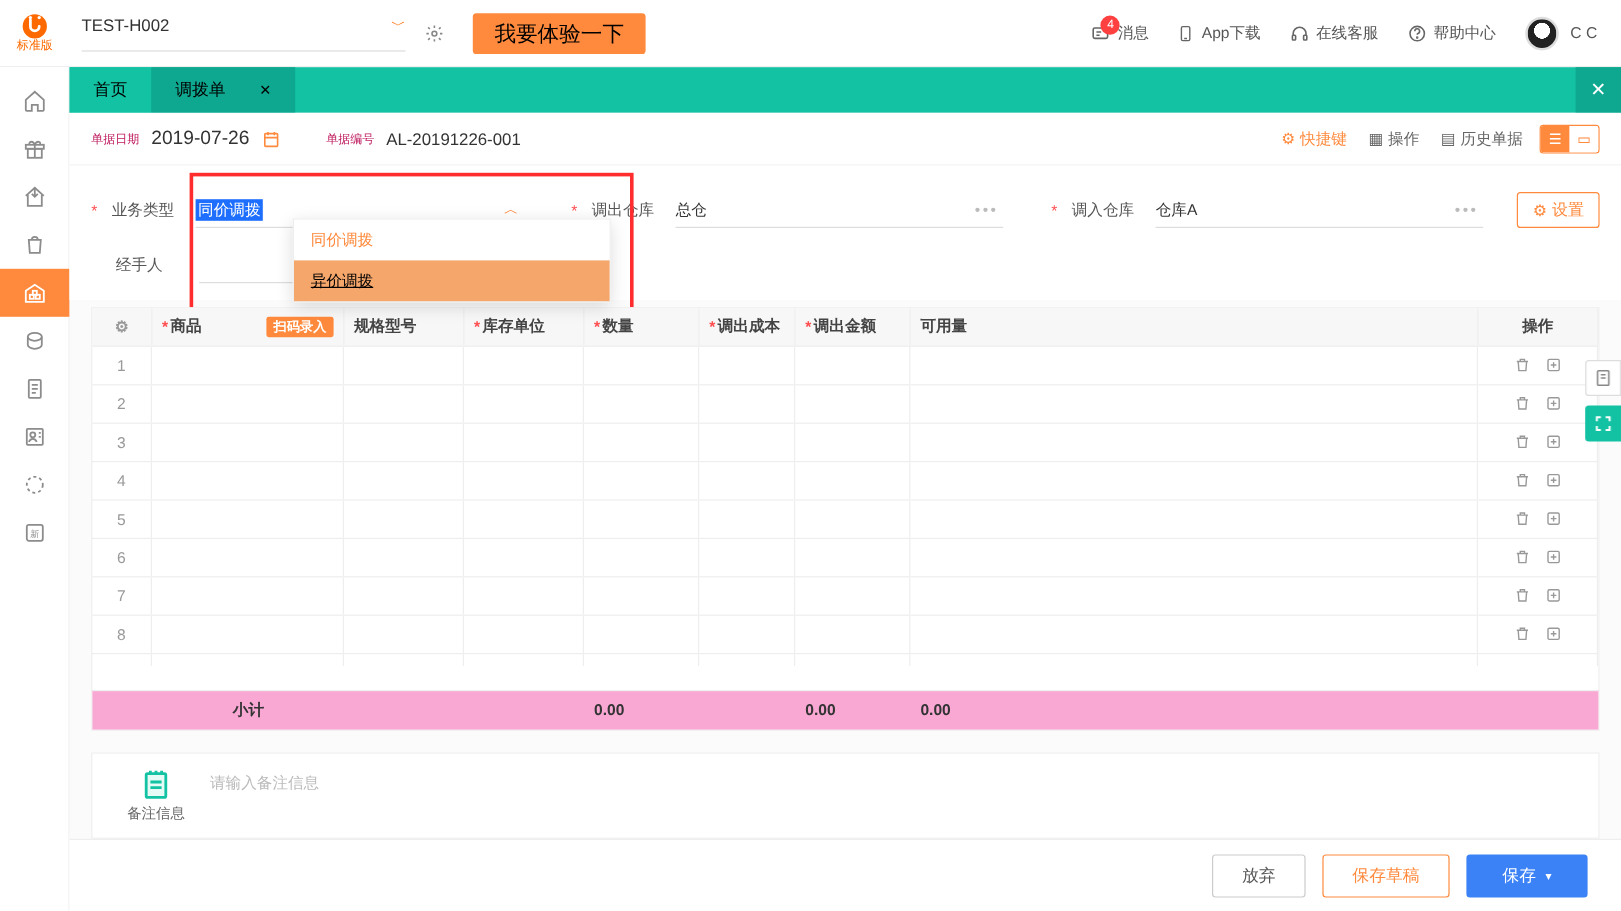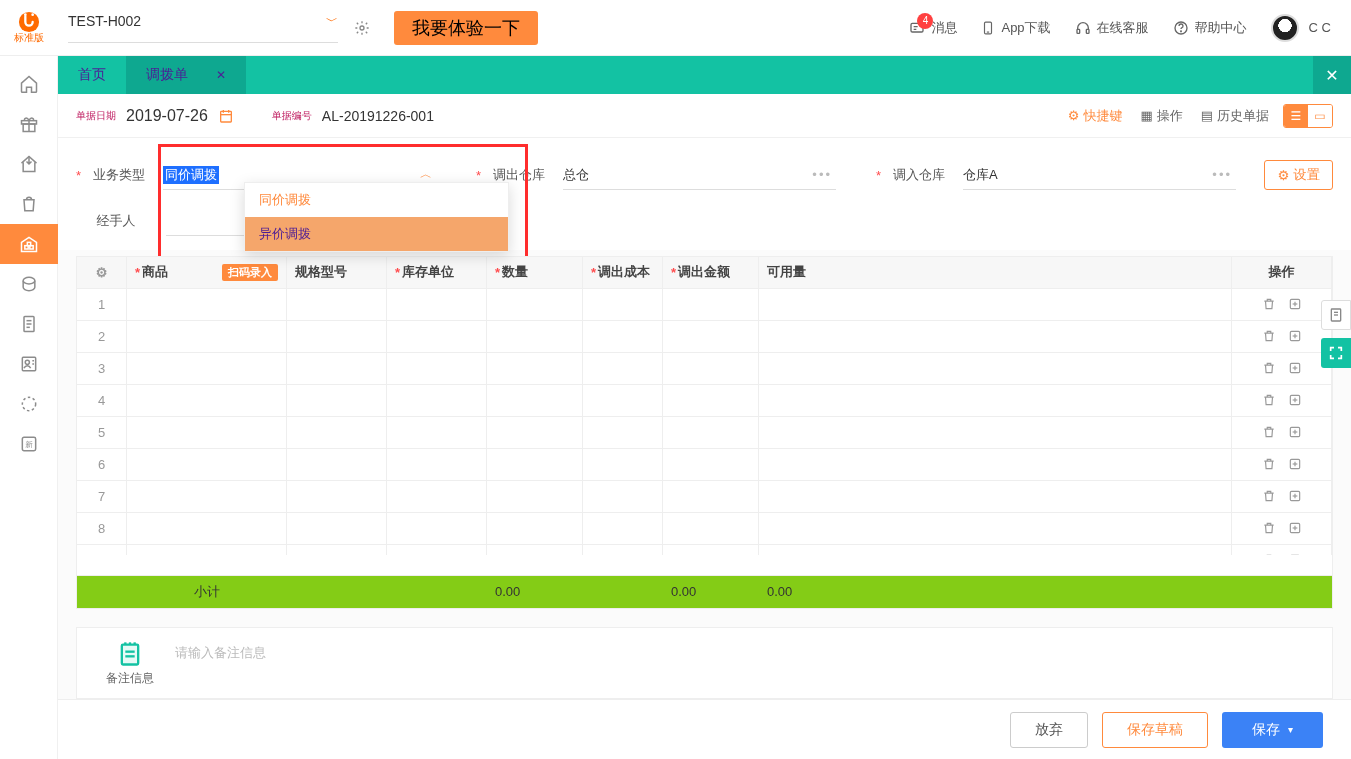--- a/index.html
+++ b/index.html
@@ -24,21 +24,21 @@
   
   
   .layout{display:flex;height:703px;}
   .sidebar{width:58px;background:#fff;border-right:1px solid #f0f0f0;display:flex;flex-direction:column;align-items:center;padding-top:8px;}
   .side-ico{width:58px;height:40px;display:flex;align-items:center;justify-content:center;color:#8c8c8c;cursor:pointer;}
   .side-ico.active{background:#ff8a3d;color:#fff;}
   
   
   .main{flex:1;display:flex;flex-direction:column;background:#fbfbfb;position:relative;}
   .tabs-row{height:38px;background:#13c2a3;display:flex;align-items:center;}
-  .tab{height:38px;padding:0 20px;display:flex;align-items:center;color:#4c1d95;font-size:14px;cursor:pointer;}
+  .tab{height:38px;padding:0 20px;display:flex;align-items:center;color:#000000;font-size:14px;cursor:pointer;}
   .tab.home{background:#13c2a3;}
   .tab.active{background:#0ea890;gap:20px;}
   .tab .x{margin-left:8px;font-size:12px;}
   .tabs-close{margin-left:auto;width:38px;height:38px;background:#0ea890;color:#fff;display:flex;align-items:center;justify-content:center;cursor:pointer;font-size:16px;}
   
   
   .doc-header{height:44px;background:#fff;display:flex;align-items:center;padding:0 18px;border-bottom:1px solid #f0f0f0;}
   .lbl{color:#be185d;font-size:10px;text-align:center;}
   .date-val{color:#333;font-size:16px;margin-left:10px;}
   .cal-ico{color:#ff8a3d;margin-left:10px;}
@@ -67,21 +67,21 @@
   .settings-btn{border:1px solid #ff8a3d;color:#ff8a3d;background:#fff;height:30px;padding:0 12px;border-radius:3px;display:flex;align-items:center;cursor:pointer;margin-left:auto;}
   .settings-btn .gi{margin-right:4px;}
   
   
   .red-box{position:absolute;border:3px solid #ff2d2d;pointer-events:none;left:100px;top:6px;width:370px;height:140px;}
   
   
   .dropdown{position:absolute;left:186px;top:44px;width:265px;background:#fff;border:1px solid #eee;box-shadow:0 4px 14px rgba(0,0,0,0.15);z-index:20;}
   .dd-item{height:34px;display:flex;align-items:center;padding:0 14px;cursor:pointer;}
   .dd-item.cur{color:#ff8a3d;}
-  .dd-item.hov{background:#f5a66b;color:#4c1d95;}
+  .dd-item.hov{background:#f5a66b;color:#000000;text-decoration:underline;}
   
   
   .table-wrap{margin:6px 18px 0;background:#fff;border:1px solid #eee;flex:1;min-height:0;display:flex;flex-direction:column;}
   .thead{display:flex;height:34px;background:#f7f7f7;border-bottom:1px solid #eee;align-items:center;font-size:13px;color:#444;font-weight:bold;}
   .th,.td{border-right:1px solid #eee;height:100%;display:flex;align-items:center;padding:0 8px;}
   .col-gear{width:50px;justify-content:center;color:#999;}
   .col-no{width:50px;justify-content:center;}
   .col-prod{width:160px;}
   .col-spec{width:100px;}
   .col-unit{width:100px;}
@@ -89,21 +89,21 @@
   .col-ucost{width:80px;}
   .col-uamt{width:96px;}
   .col-avail{flex:1;}
   .col-op{width:100px;justify-content:center;}
   .req2{color:#ff4d4f;margin-right:2px;}
   .scan-badge{background:#ff8a3d;color:#fff;font-size:11px;padding:1px 6px;border-radius:2px;margin-left:auto;}
   .tbody{overflow-y:auto;}
   .trow{display:flex;height:32px;border-bottom:1px solid #eee;color:#666;}
   .trow .td{font-size:13px;}
   .op-ico{color:#999;margin:0 6px;cursor:pointer;}
-  .subtotal{display:flex;height:36px;background:#84cc16;border-top:1px solid #eee;font-weight:normal;margin-top:20px;}
+  .subtotal{display:flex;height:36px;background:#f9a8d4;border-top:1px solid #eee;font-weight:bold;margin-top:20px;}
   .subtotal .td{border-right:none;}
   
   
   .remark-box{margin:18px 18px 0;background:#fff;border:1px solid #eee;height:72px;display:flex;align-items:center;padding:0 18px;}
   .remark-left{display:flex;flex-direction:column;align-items:center;width:70px;}
   .remark-ico{font-size:26px;color:#13c2a3;}
   .remark-lbl{font-size:12px;color:#666;margin-top:2px;}
   .remark-ta{flex:1;border:none;height:50px;resize:none;font-size:13px;color:#666;padding:6px 10px;outline:none;}
   .remark-ta::placeholder{color:#bbb;}
   

